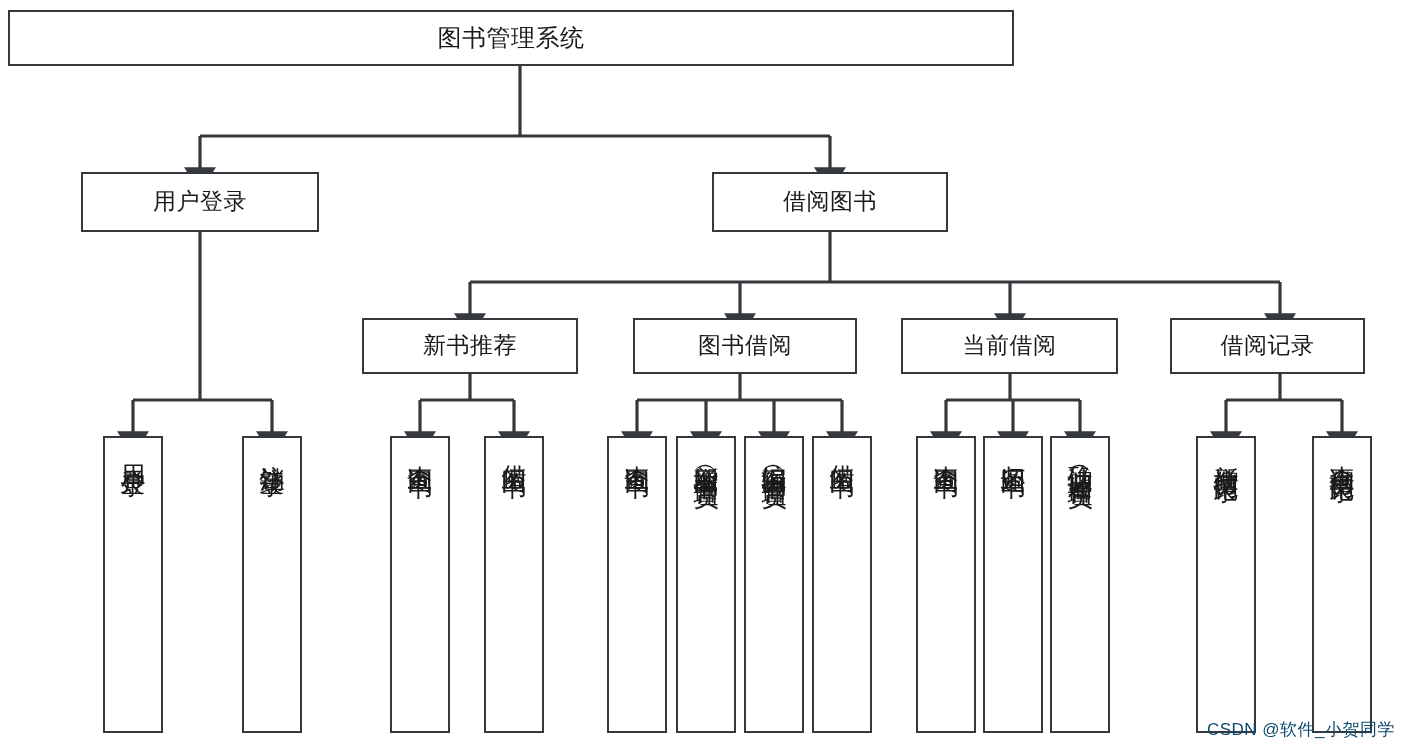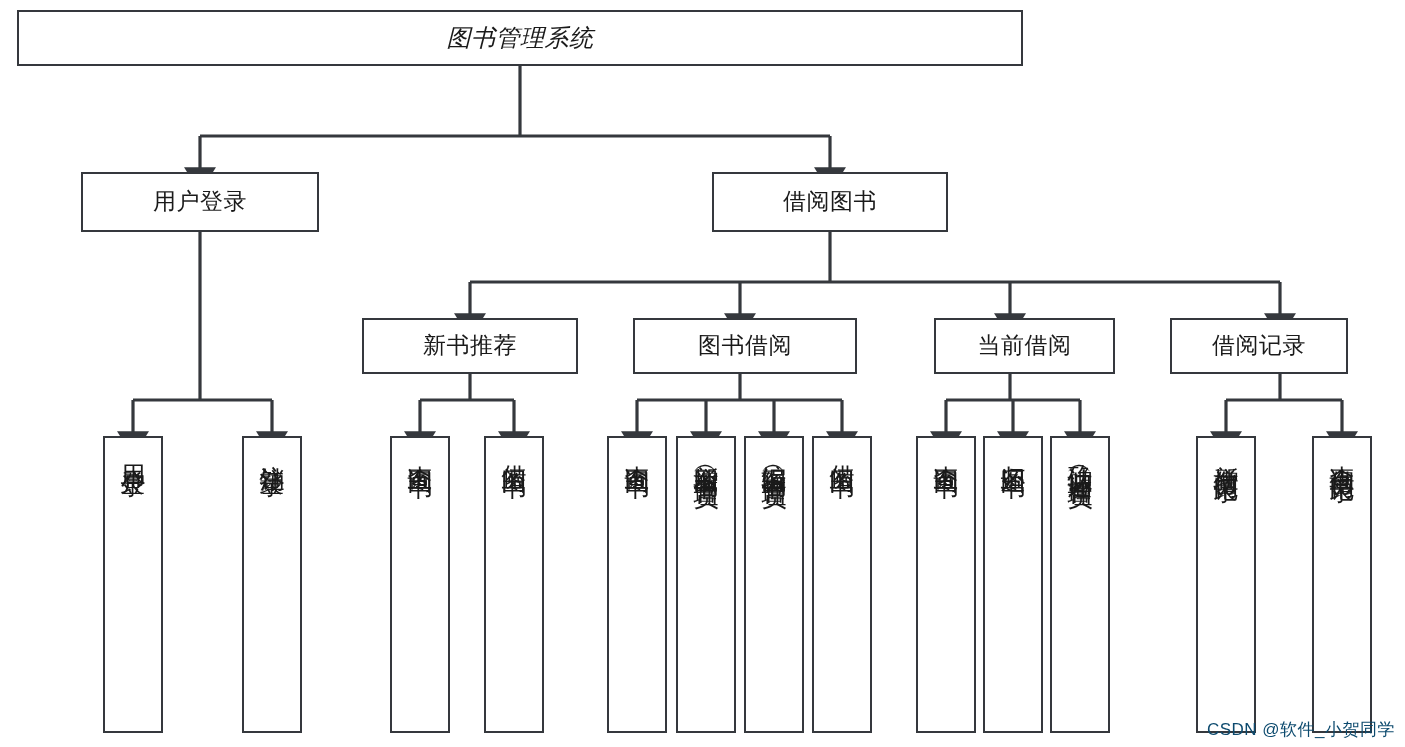--- a/index.html
+++ b/index.html
@@ -110,39 +110,39 @@
         <path d="M1013,400 L1013,435" marker-end="url(#arrow)"></path>
         <path d="M1080,400 L1080,435" marker-end="url(#arrow)"></path>
         <path d="M1280,374 L1280,400"></path>
         <path d="M1226,400 L1342,400"></path>
         <path d="M1226,400 L1226,435" marker-end="url(#arrow)"></path>
         <path d="M1342,400 L1342,435" marker-end="url(#arrow)"></path>
       </g>
   </svg>
 
   <div id="node-layer">
-      <div class="node horiz root" style="left: 17px; top: 10px; width: 1006px; height: 56px; font-style: italic;">
+      <div class="node horiz root" style="left: 8px; top: 10px; width: 1006px; height: 56px;">
         <span class="label">图书管理系统</span>
       </div>
       <div class="node horiz" style="left: 81px; top: 172px; width: 238px; height: 60px;">
         <span class="label">用户登录</span>
       </div>
       <div class="node horiz" style="left: 712px; top: 172px; width: 236px; height: 60px;">
         <span class="label">借阅图书</span>
       </div>
       <div class="node horiz" style="left: 362px; top: 318px; width: 216px; height: 56px;">
         <span class="label">新书推荐</span>
       </div>
       <div class="node horiz" style="left: 633px; top: 318px; width: 224px; height: 56px;">
         <span class="label">图书借阅</span>
       </div>
-      <div class="node horiz" style="left: 901px; top: 318px; width: 181px; height: 56px; margin-left: 33px;">
+      <div class="node horiz" style="left: 901px; top: 318px; width: 217px; height: 56px;">
         <span class="label">当前借阅</span>
       </div>
-      <div class="node horiz" style="left: 1170px; top: 318px; width: 178px; height: 56px;">
+      <div class="node horiz" style="left: 1170px; top: 318px; width: 195px; height: 56px;">
         <span class="label">借阅记录</span>
       </div>
       <div class="node vert" style="left: 103px; top: 436px; width: 60px; height: 297px;">
         <span class="label">用户登录</span>
       </div>
       <div class="node vert" style="left: 242px; top: 436px; width: 60px; height: 297px;">
         <span class="label">注销登录</span>
       </div>
       <div class="node vert" style="left: 390px; top: 436px; width: 60px; height: 297px;">
         <span class="label">查询图书</span>

